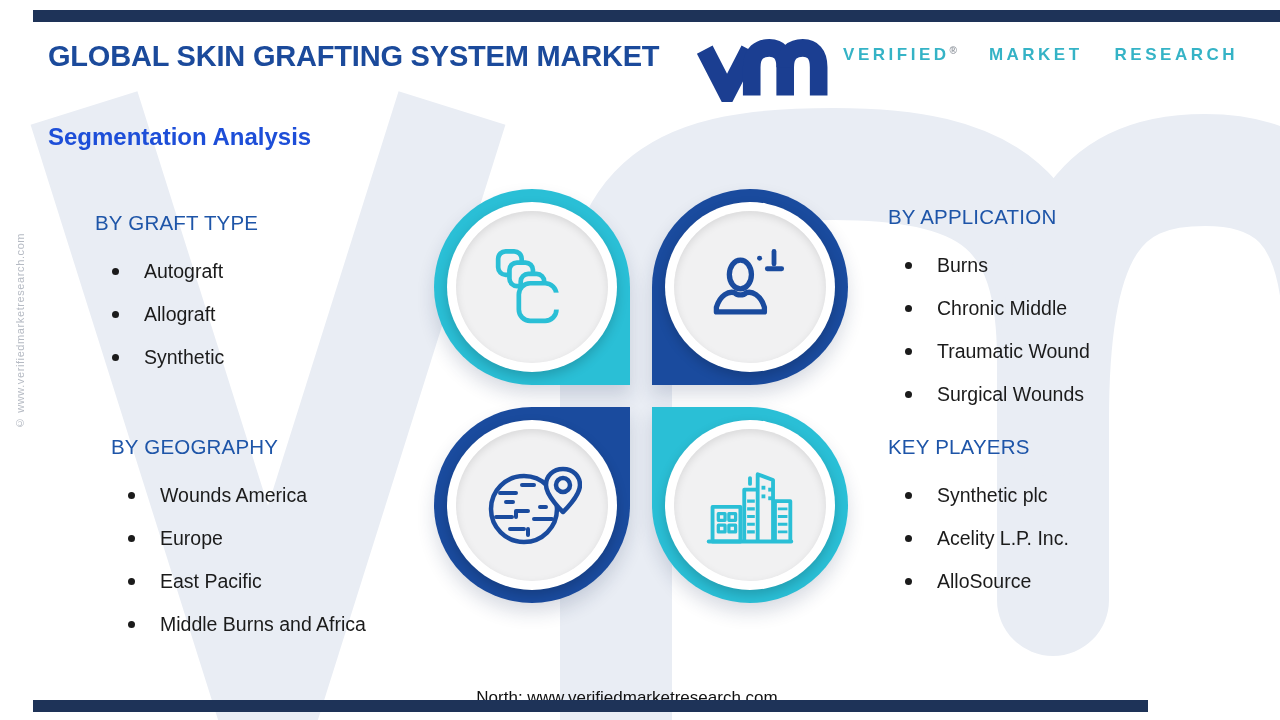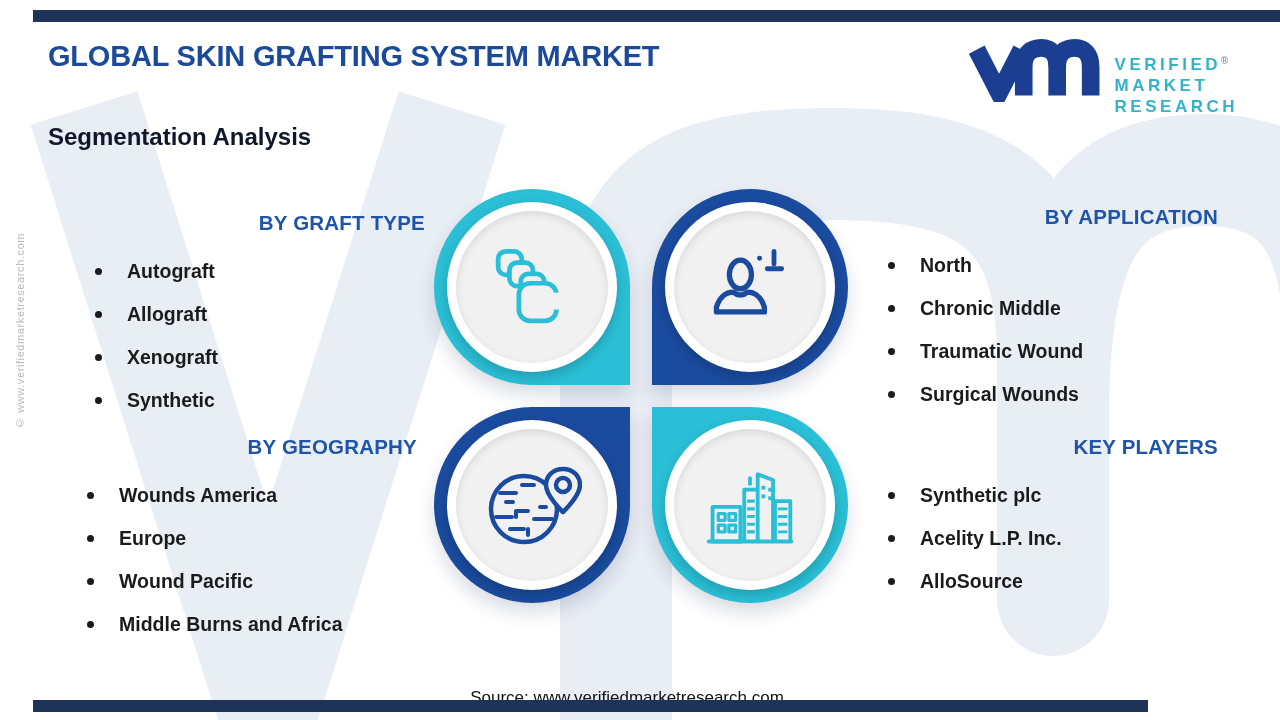--- a/index.html
+++ b/index.html
@@ -9,43 +9,43 @@
   }
   .wm{position:absolute;left:0;top:0;z-index:0;}
   .layer{position:absolute;z-index:2;}
 
   
   .bar-top{position:absolute;left:33px;right:0;top:10px;height:12px;background:#1e3358;z-index:3;}
   .bar-bottom{position:absolute;left:33px;top:700px;width:1115px;height:12px;background:#1e3358;z-index:3;}
 
   
   .title{left:48px;top:40px;font-size:29px;font-weight:bold;color:#1b4a9b;letter-spacing:-0.2px;}
-  .subtitle{left:48px;top:123px;font-size:24px;font-weight:bold;color:#0f172a;}
+  .subtitle{left:48px;top:123px;font-size:24px;font-weight:bold;color:#1d4ed8;}
 
   
   .logo{right:42px;top:36px;display:flex;align-items:flex-start;gap:12px;}
-  .logo-text{display:flex;flex-direction:column;margin-top:18px;}
+  .logo-text{display:flex;flex-direction:row;margin-top:8px;gap:32px;}
   .logo-line{font-size:17px;font-weight:bold;color:#35b3c6;letter-spacing:3.5px;line-height:21px;white-space:nowrap;}
   .logo-reg{font-size:10px;color:#8f959d;vertical-align:top;position:relative;top:-4px;letter-spacing:0;}
 
   
   .vert{
     position:absolute;left:14px;top:46%;transform:translateY(-50%) rotate(180deg);
     writing-mode:vertical-rl;font-size:11px;color:#b5bac3;letter-spacing:0.6px;z-index:2;
   }
 
   
   .tblock{position:absolute;width:330px;z-index:2;}
-  .tblock h3{margin:0 0 24px 0;font-size:20.5px;font-weight:bold;color:#1e55a8;letter-spacing:0.2px;text-align:right;}
-  .blist{list-style:none;margin:0;padding:0;font-weight:bold;}
+  .tblock h3{margin:0 0 24px 0;font-size:20.5px;font-weight:normal;color:#1e55a8;letter-spacing:0.2px;}
+  .blist{list-style:none;margin:17px;padding:0;}
   .blist li{display:flex;align-items:center;height:24px;margin-bottom:19px;}
   .dot{width:7px;height:7px;border-radius:50%;background:#1b1b1b;flex:0 0 auto;}
   .blist .txt{margin-left:25px;font-size:19.5px;color:#1b1b1b;white-space:nowrap;}
   #graft-block{left:95px;top:211px;}
-  #geo-block{left:87px;top:435px;}
+  #geo-block{left:111px;top:435px;}
   #app-block{left:888px;top:205px;}
   #players-block{left:888px;top:435px;}
 
   
   .badge{position:absolute;width:196px;height:196px;z-index:2;}
   .badge .ring{position:absolute;inset:0;box-shadow:0 10px 18px rgba(25,45,90,0.16);}
   .badge.tl .ring{background:#2abfd6;border-radius:50% 50% 0 50%;}
   .badge.tr .ring{background:#1a4b9e;border-radius:50% 50% 50% 0;}
   .badge.bl .ring{background:#1a4b9e;border-radius:50% 0 50% 50%;}
   .badge.br .ring{background:#2abfd6;border-radius:0 50% 50% 50%;}
@@ -108,57 +108,53 @@
       <li>
           <span class="dot"></span>
           <span class="txt">Autograft</span>
         </li>
       <li>
           <span class="dot"></span>
           <span class="txt">Allograft</span>
         </li>
       <li>
           <span class="dot"></span>
-          <span class="txt">Xenograft</span>
-        </li>
-      <li>
-          <span class="dot"></span>
           <span class="txt">Synthetic</span>
         </li>
     </ul>
   </div>
 
   <div class="tblock" id="geo-block">
     <h3>BY GEOGRAPHY</h3>
     <ul class="blist">
       <li>
           <span class="dot"></span>
           <span class="txt">Wounds America</span>
         </li>
       <li>
           <span class="dot"></span>
           <span class="txt">Europe</span>
         </li>
       <li>
           <span class="dot"></span>
-          <span class="txt">Wound Pacific</span>
+          <span class="txt">East Pacific</span>
         </li>
       <li>
           <span class="dot"></span>
           <span class="txt">Middle Burns and Africa</span>
         </li>
     </ul>
   </div>
 
   <div class="tblock" id="app-block">
     <h3>BY APPLICATION</h3>
     <ul class="blist">
       <li>
           <span class="dot"></span>
-          <span class="txt">North</span>
+          <span class="txt">Burns</span>
         </li>
       <li>
           <span class="dot"></span>
           <span class="txt">Chronic Middle</span>
         </li>
       <li>
           <span class="dot"></span>
           <span class="txt">Traumatic Wound</span>
         </li>
       <li>
@@ -269,15 +265,15 @@
         <g fill="#2abfd6">
           <rect x="62" y="30" width="4" height="4"></rect>
           <rect x="69" y="32" width="4" height="4"></rect>
           <rect x="62" y="39" width="4" height="4"></rect>
           <rect x="69" y="41" width="4" height="4"></rect>
         </g>
       </svg>
     </div>
   </div>
 
-  <div class="source">Source: www.verifiedmarketresearch.com</div>
+  <div class="source">North: www.verifiedmarketresearch.com</div>
 
 </div>
 
 </body></html>

